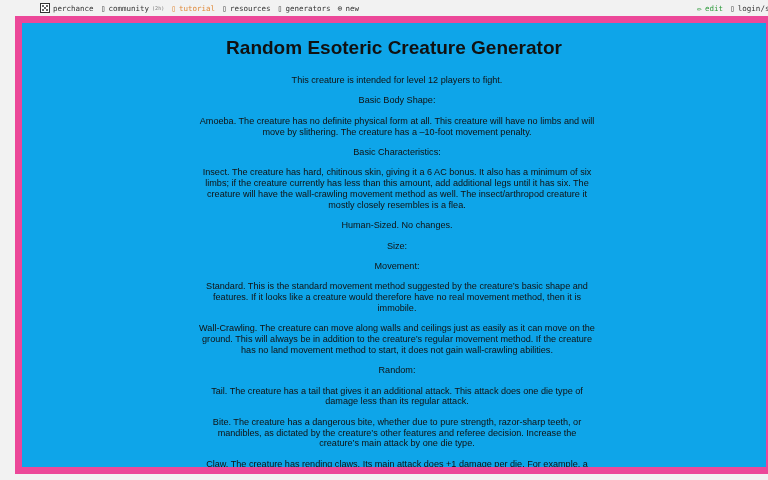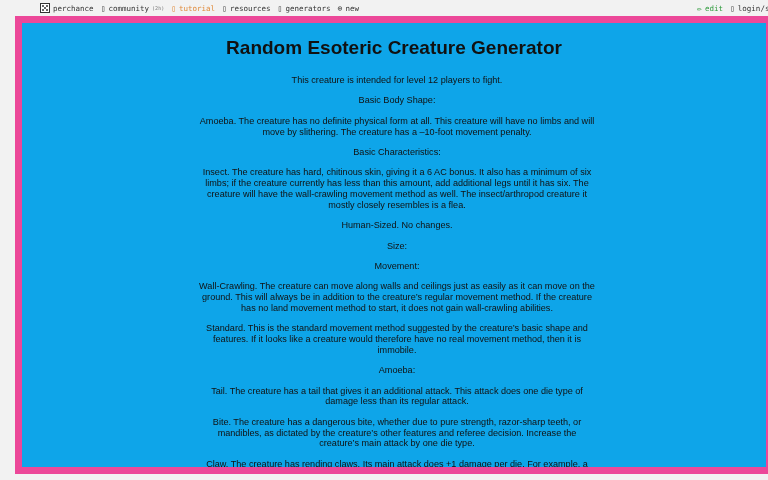--- a/index.html
+++ b/index.html
@@ -91,20 +91,20 @@
   <div class="content">
     <h1>Random Esoteric Creature Generator</h1>
     <p>This creature is intended for level 12 players to fight.</p>
     <p>Basic Body Shape:</p>
     <p>Amoeba. The creature has no definite physical form at all. This creature will have no limbs and will move by slithering. The creature has a –10-foot movement penalty.</p>
     <p>Basic Characteristics:</p>
     <p>Insect. The creature has hard, chitinous skin, giving it a 6 AC bonus. It also has a minimum of six limbs; if the creature currently has less than this amount, add additional legs until it has six. The creature will have the wall-crawling movement method as well. The insect/arthropod creature it mostly closely resembles is a flea.</p>
     <p>Human-Sized. No changes.</p>
     <p>Size:</p>
     <p>Movement:</p>
+    <p>Standard. This is the standard movement method suggested by the creature’s basic shape and features. If it looks like a creature would therefore have no real movement method, then it is immobile.</p>
     <p>Wall-Crawling. The creature can move along walls and ceilings just as easily as it can move on the ground. This will always be in addition to the creature’s regular movement method. If the creature has no land movement method to start, it does not gain wall-crawling abilities.</p>
-    <p>Standard. This is the standard movement method suggested by the creature’s basic shape and features. If it looks like a creature would therefore have no real movement method, then it is immobile.</p>
-    <p>Amoeba:</p>
+    <p>Random:</p>
     <p>Tail. The creature has a tail that gives it an additional attack. This attack does one die type of damage less than its regular attack.</p>
     <p>Bite. The creature has a dangerous bite, whether due to pure strength, razor-sharp teeth, or mandibles, as dictated by the creature’s other features and referee decision. Increase the creature’s main attack by one die type.</p>
     <p>Claw. The creature has rending claws. Its main attack does +1 damage per die. For example, a 1d6 attack now becomes 1d6+1, a 2d8 attack becomes 2d8+2.</p>
   </div>
 </div>
 
 </body></html>

